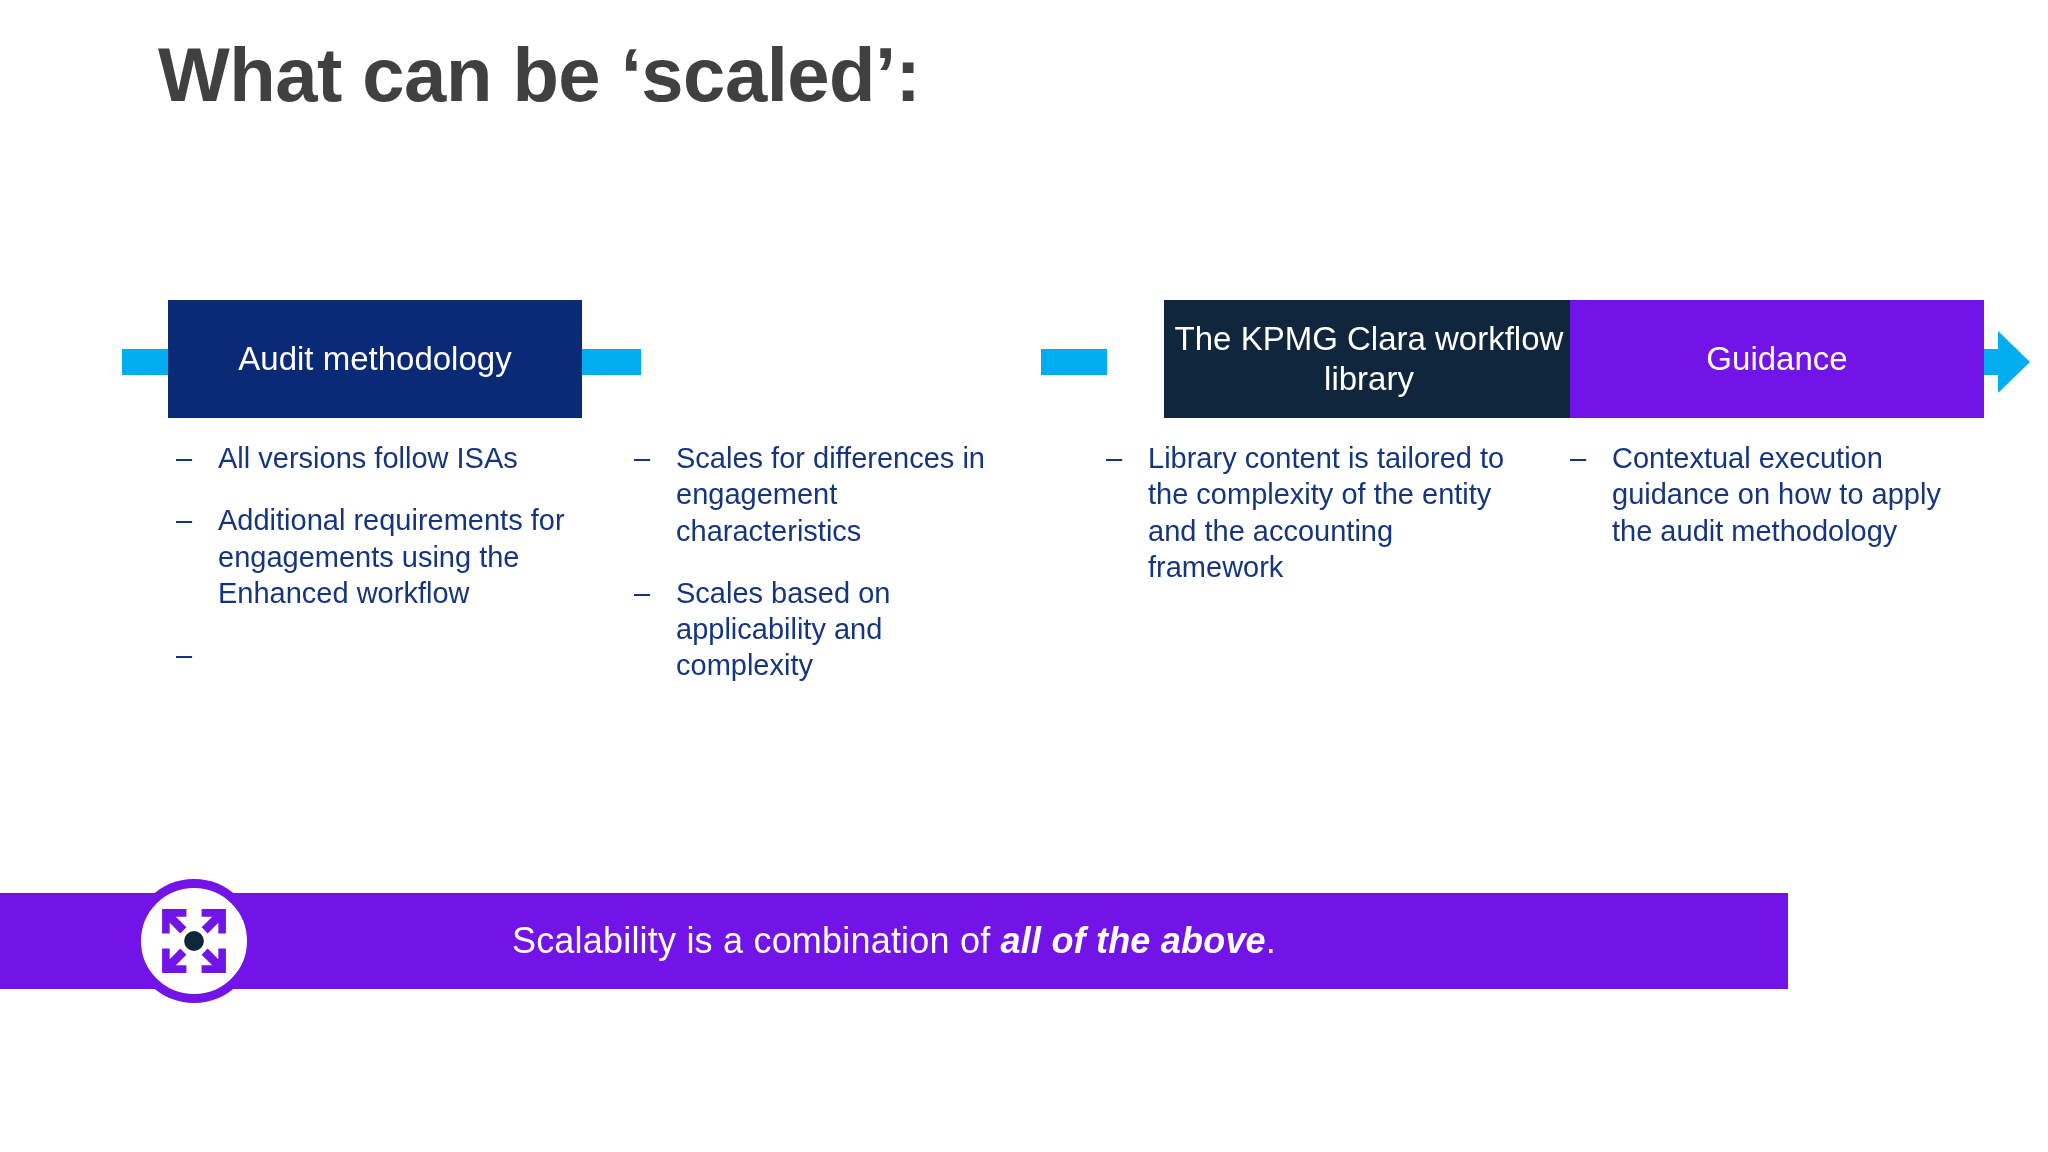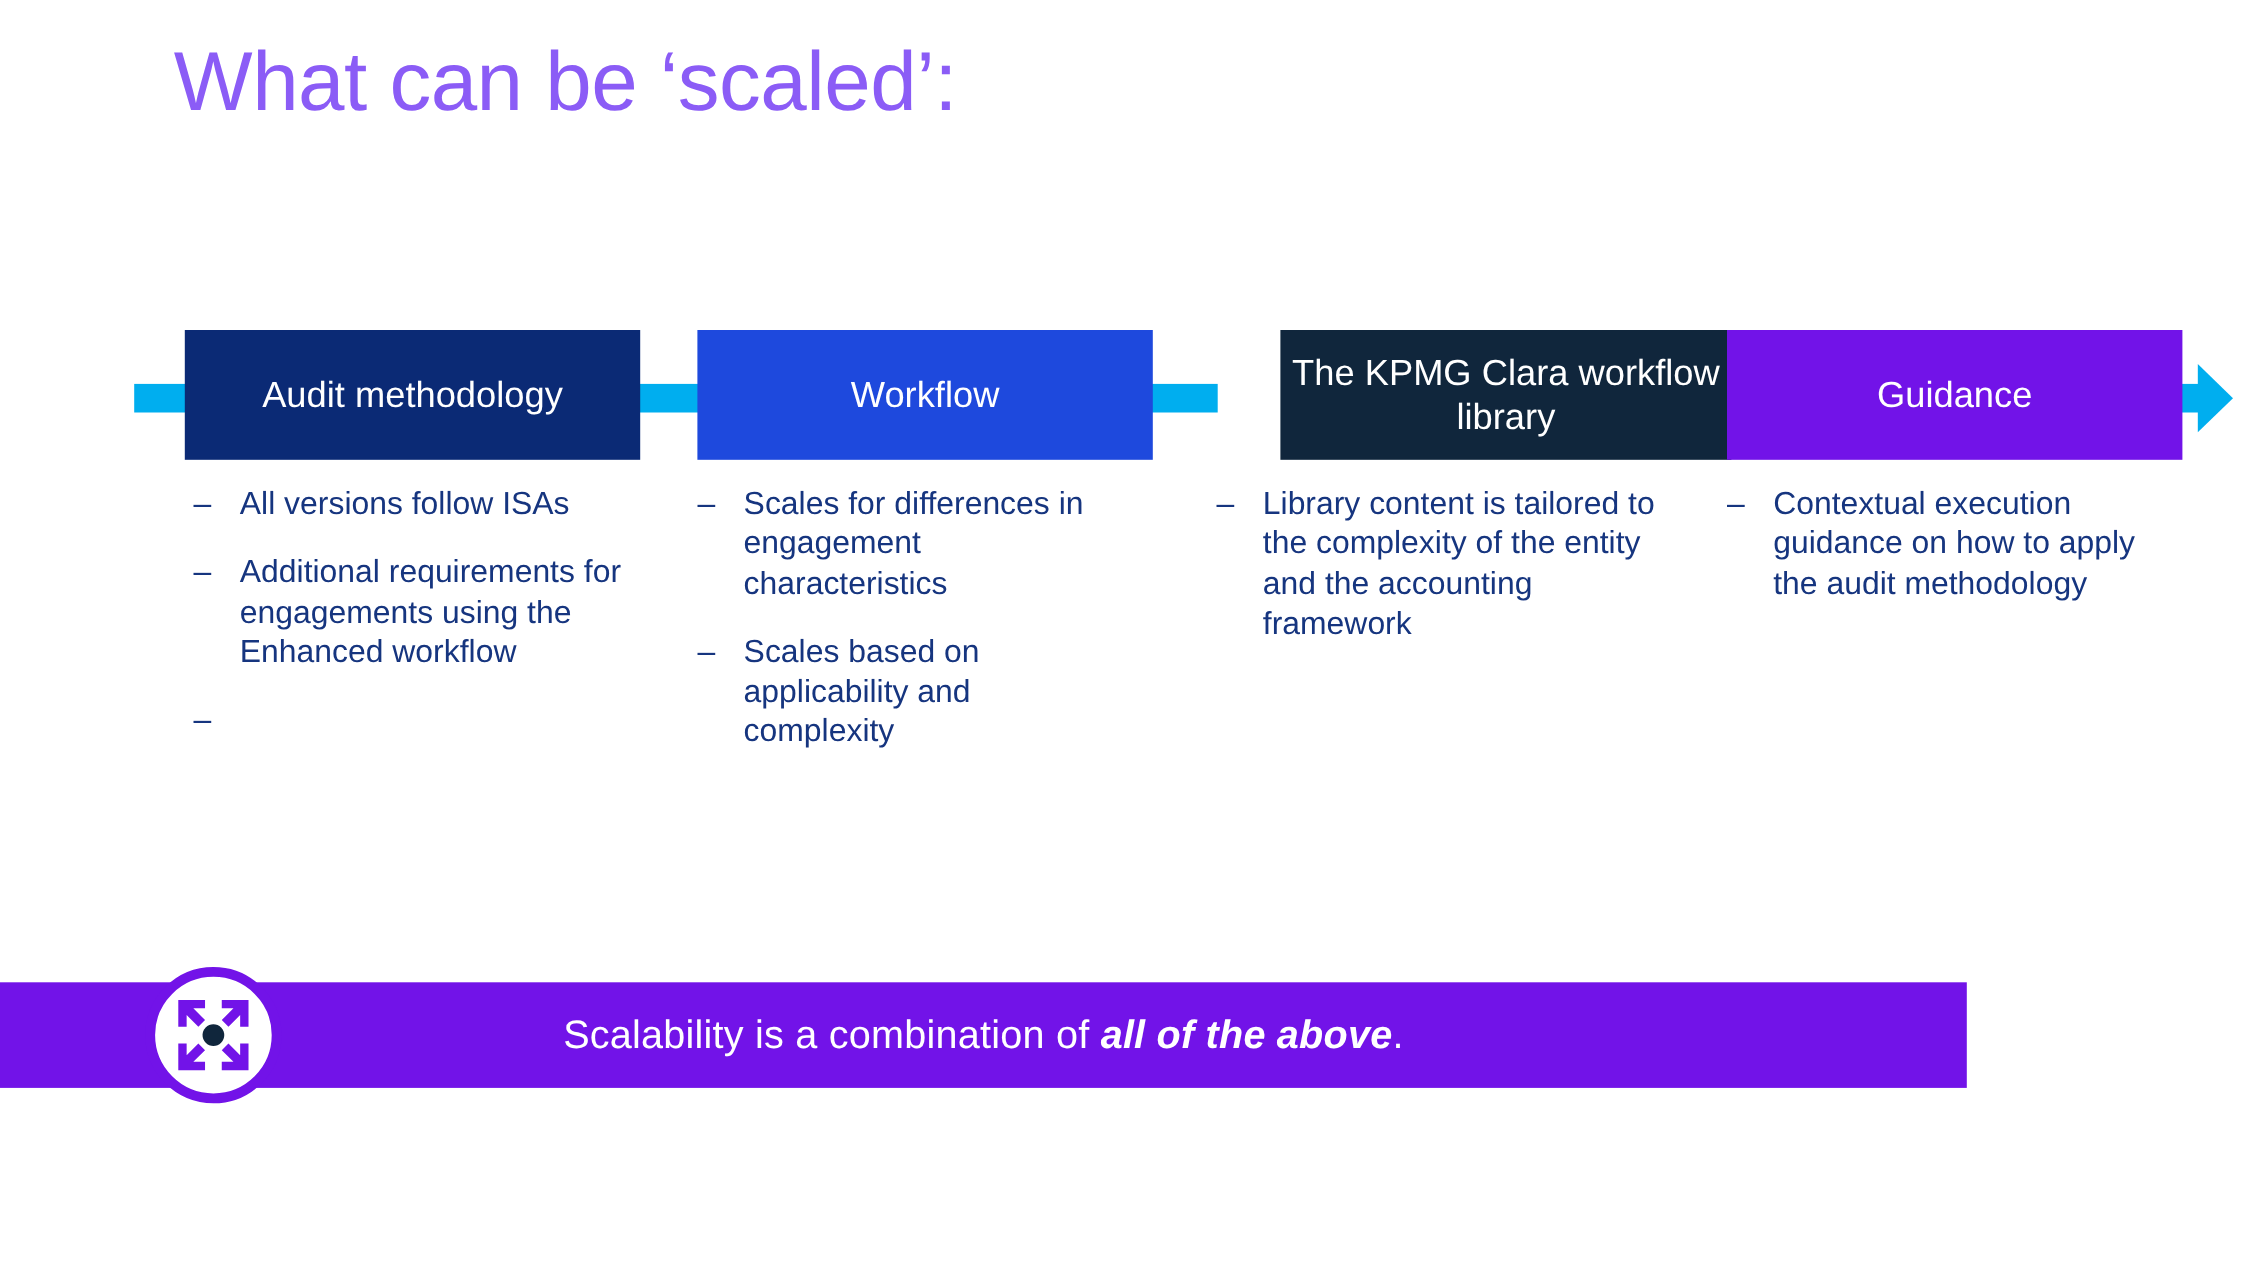--- a/index.html
+++ b/index.html
@@ -6,22 +6,22 @@
   html,body { width:2048px; height:1152px; background:#ffffff; }
   body {
     font-family:"Liberation Sans","DejaVu Sans",sans-serif;
     position:relative; overflow:hidden;
     -webkit-font-smoothing:antialiased;
   }
 
   
   .slide-title{
     position:absolute; left:158px; top:34px;
-    font-size:76px; line-height:1.08; font-weight:400;
-    color:#8b5cf6; letter-spacing:-0.5px; white-space:nowrap;
+    font-size:76px; line-height:1.08; font-weight:700;
+    color:#404040; letter-spacing:-0.5px; white-space:nowrap;
   }
 
   
   .flow{ position:absolute; left:0; top:300px; width:2048px; height:118px; }
 
   .connector{
     position:absolute; top:49px; height:26px; background:#00AEEF;
   }
   .c0{ left:122px;  width:54px; }
   .c1{ left:575px;  width:66px; }
@@ -95,23 +95,20 @@
   <div class="connector c0"></div>
   <div class="connector c1"></div>
   <div class="connector c2"></div>
   <div class="connector c3"></div>
   <div class="connector c4"></div>
   <div class="arrowhead"></div>
 
   <div class="fbox b0">
     <span>Audit methodology</span>
   </div>
-  <div class="fbox b1">
-    <span>Workflow</span>
-  </div>
   <div class="fbox b2">
     <span>The KPMG Clara workflow library</span>
   </div>
   <div class="fbox b3">
     <span>Guidance</span>
   </div>
 </div>
 
 <div class="cols">
 

